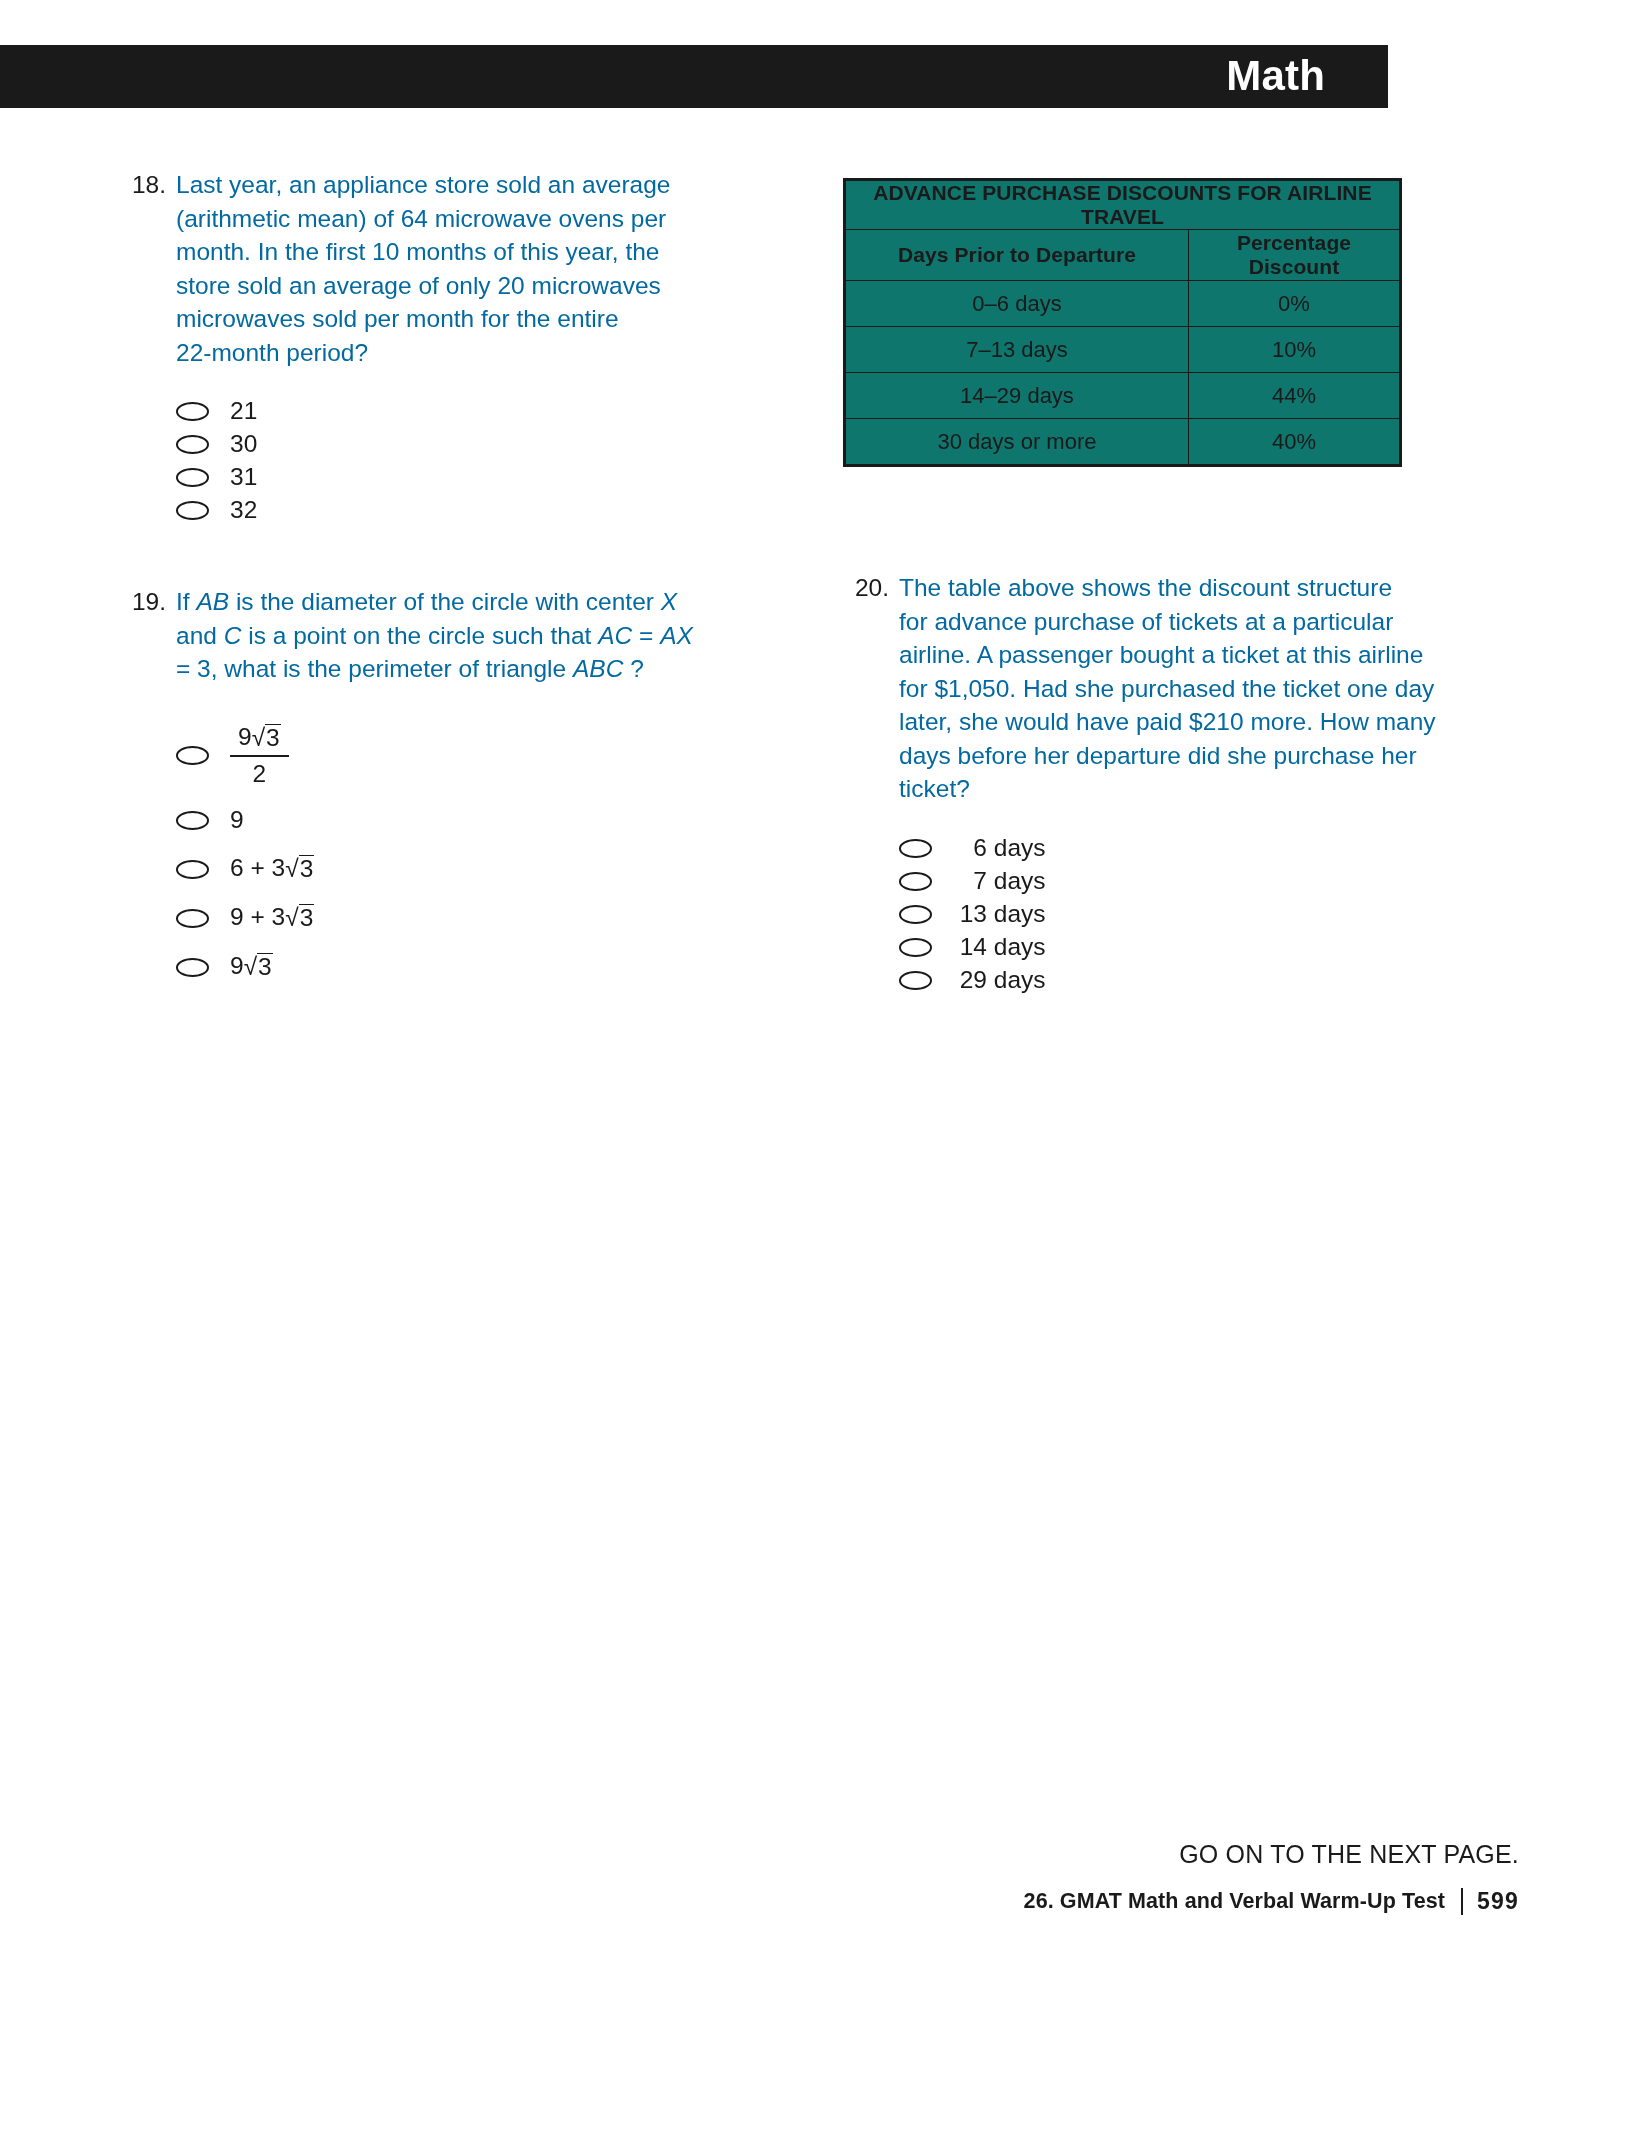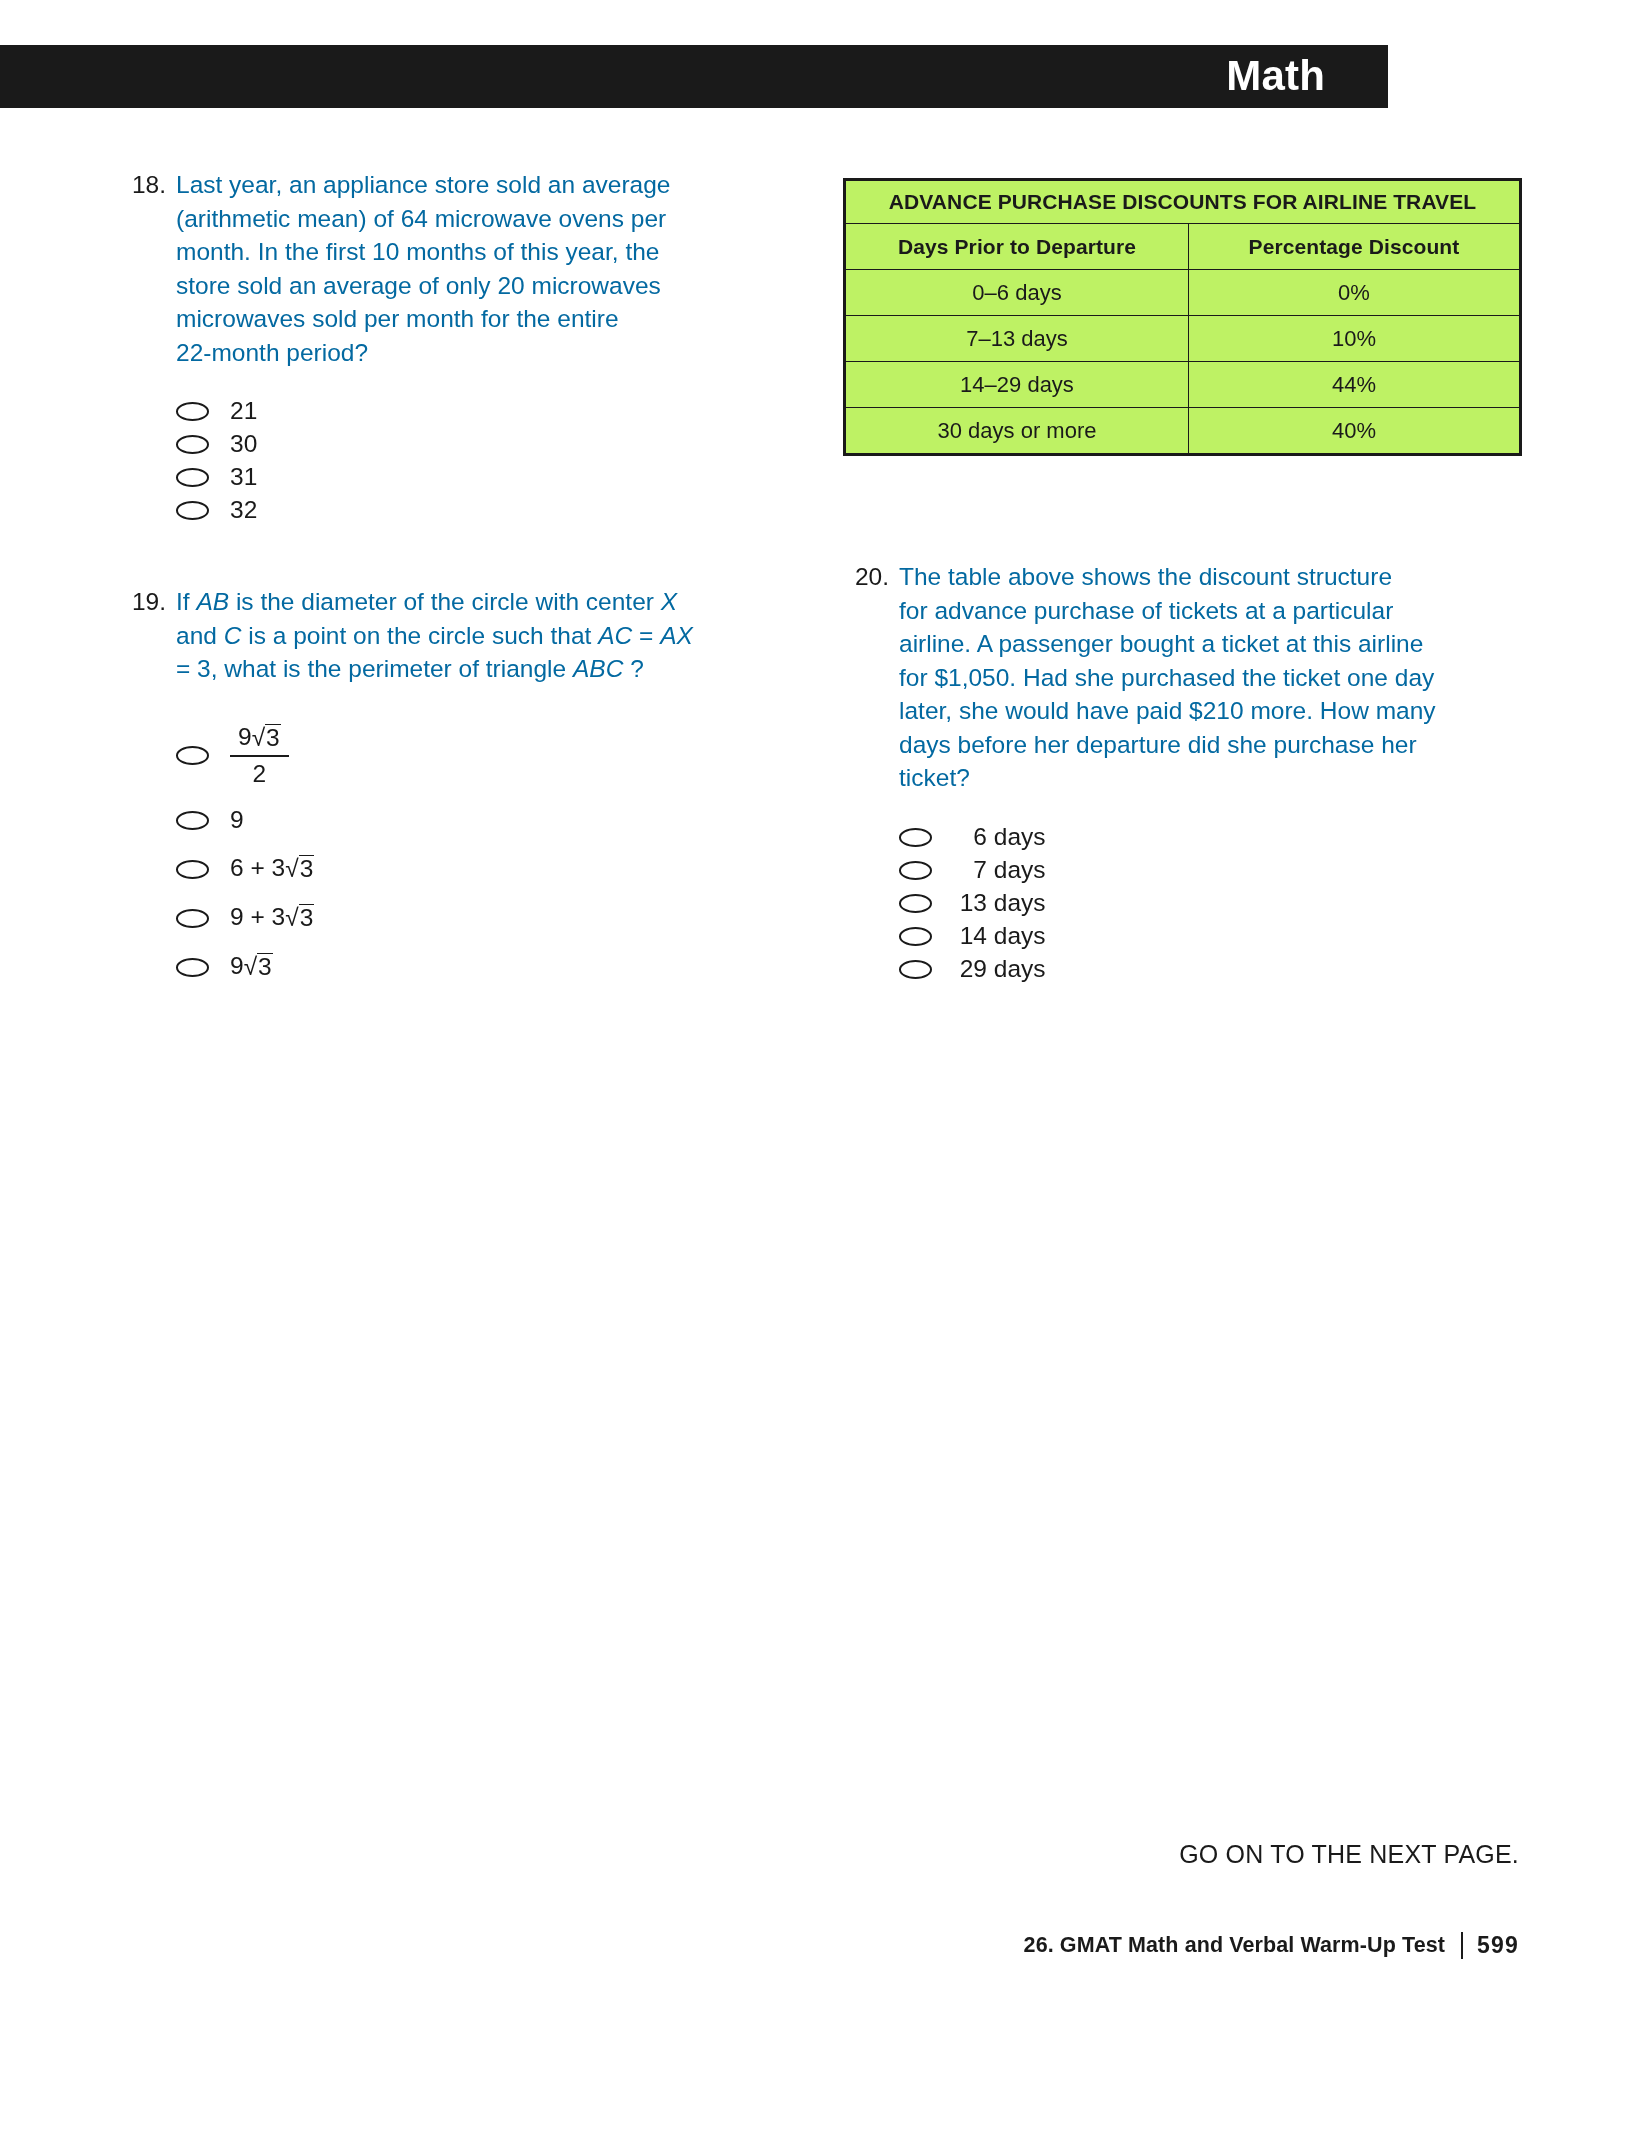--- a/index.html
+++ b/index.html
@@ -155,23 +155,23 @@
   }
   .frac .denom {
     padding: 4px 8px 0 8px;
     font-size: 24.5px;
     line-height: 1.05;
   }
 
   
   .data-table {
     border-collapse: collapse;
-    width: 679px;
+    width: 559px;
     border: 3px solid #1a1a1a;
-    background: #bef264;
+    background: #0f766e;
   }
   .data-table td {
     border: 1.6px solid #1a1a1a;
     text-align: center;
     color: #1a1a1a;
   }
   .data-table td.title-cell {
     font-size: 21px;
     font-weight: bold;
     height: 42px;
@@ -196,21 +196,21 @@
     right: 121px;
     top: 1840px;
     font-size: 25px;
     letter-spacing: 0.2px;
     color: #1a1a1a;
     white-space: nowrap;
   }
   .page-footer {
     position: absolute;
     right: 121px;
-    top: 1932px;
+    top: 1888px;
     display: flex;
     align-items: center;
     white-space: nowrap;
   }
   .footer-chapter {
     font-size: 21.5px;
     font-weight: bold;
     color: #1a1a1a;
     font-stretch: condensed;
     letter-spacing: 0.1px;

